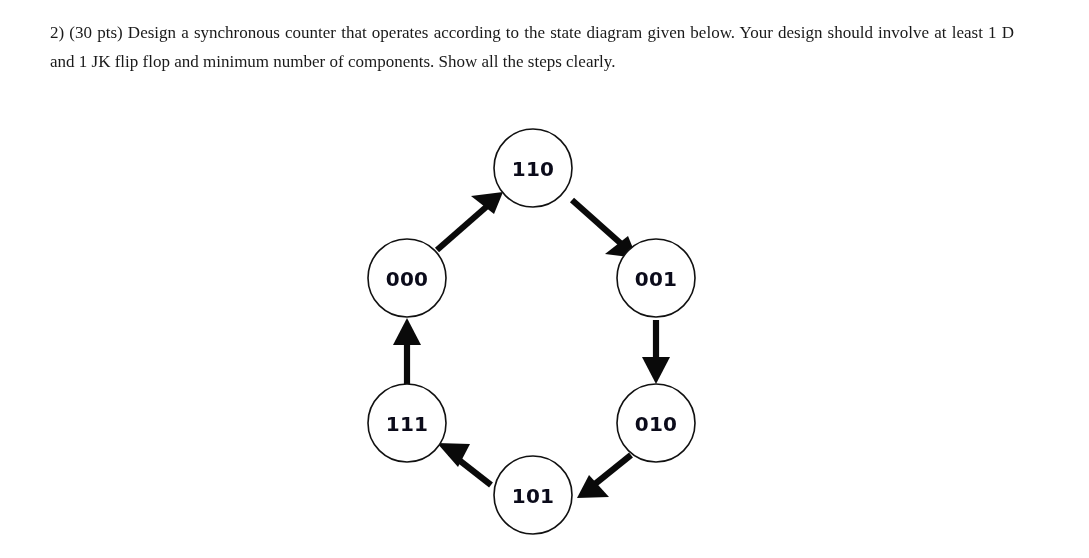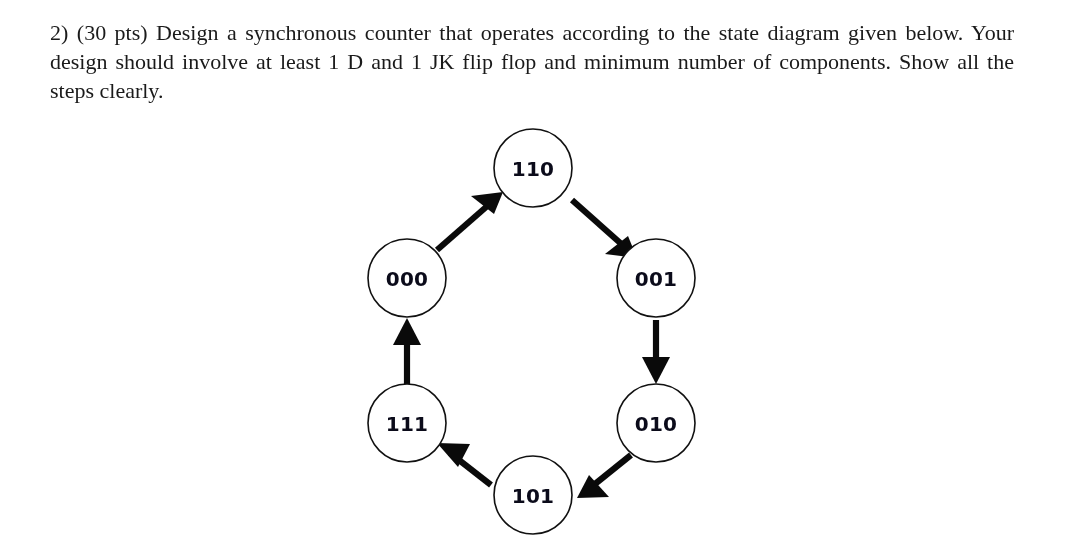--- a/index.html
+++ b/index.html
@@ -14,21 +14,21 @@
     overflow: hidden;
     font-family: "Liberation Serif", "DejaVu Serif", serif;
     color: #000000;
   }
 
   #question-block {
     position: absolute;
     left: 50px;
     top: 18px;
     width: 964px;
-    font-size: 22px;
+    font-size: 17px;
     line-height: 29px;
     text-align: justify;
     text-justify: inter-word;
     color: #1a1a1a;
   }
   #question-block p {
     margin: 0;
   }
 
   #diagram-wrap {

